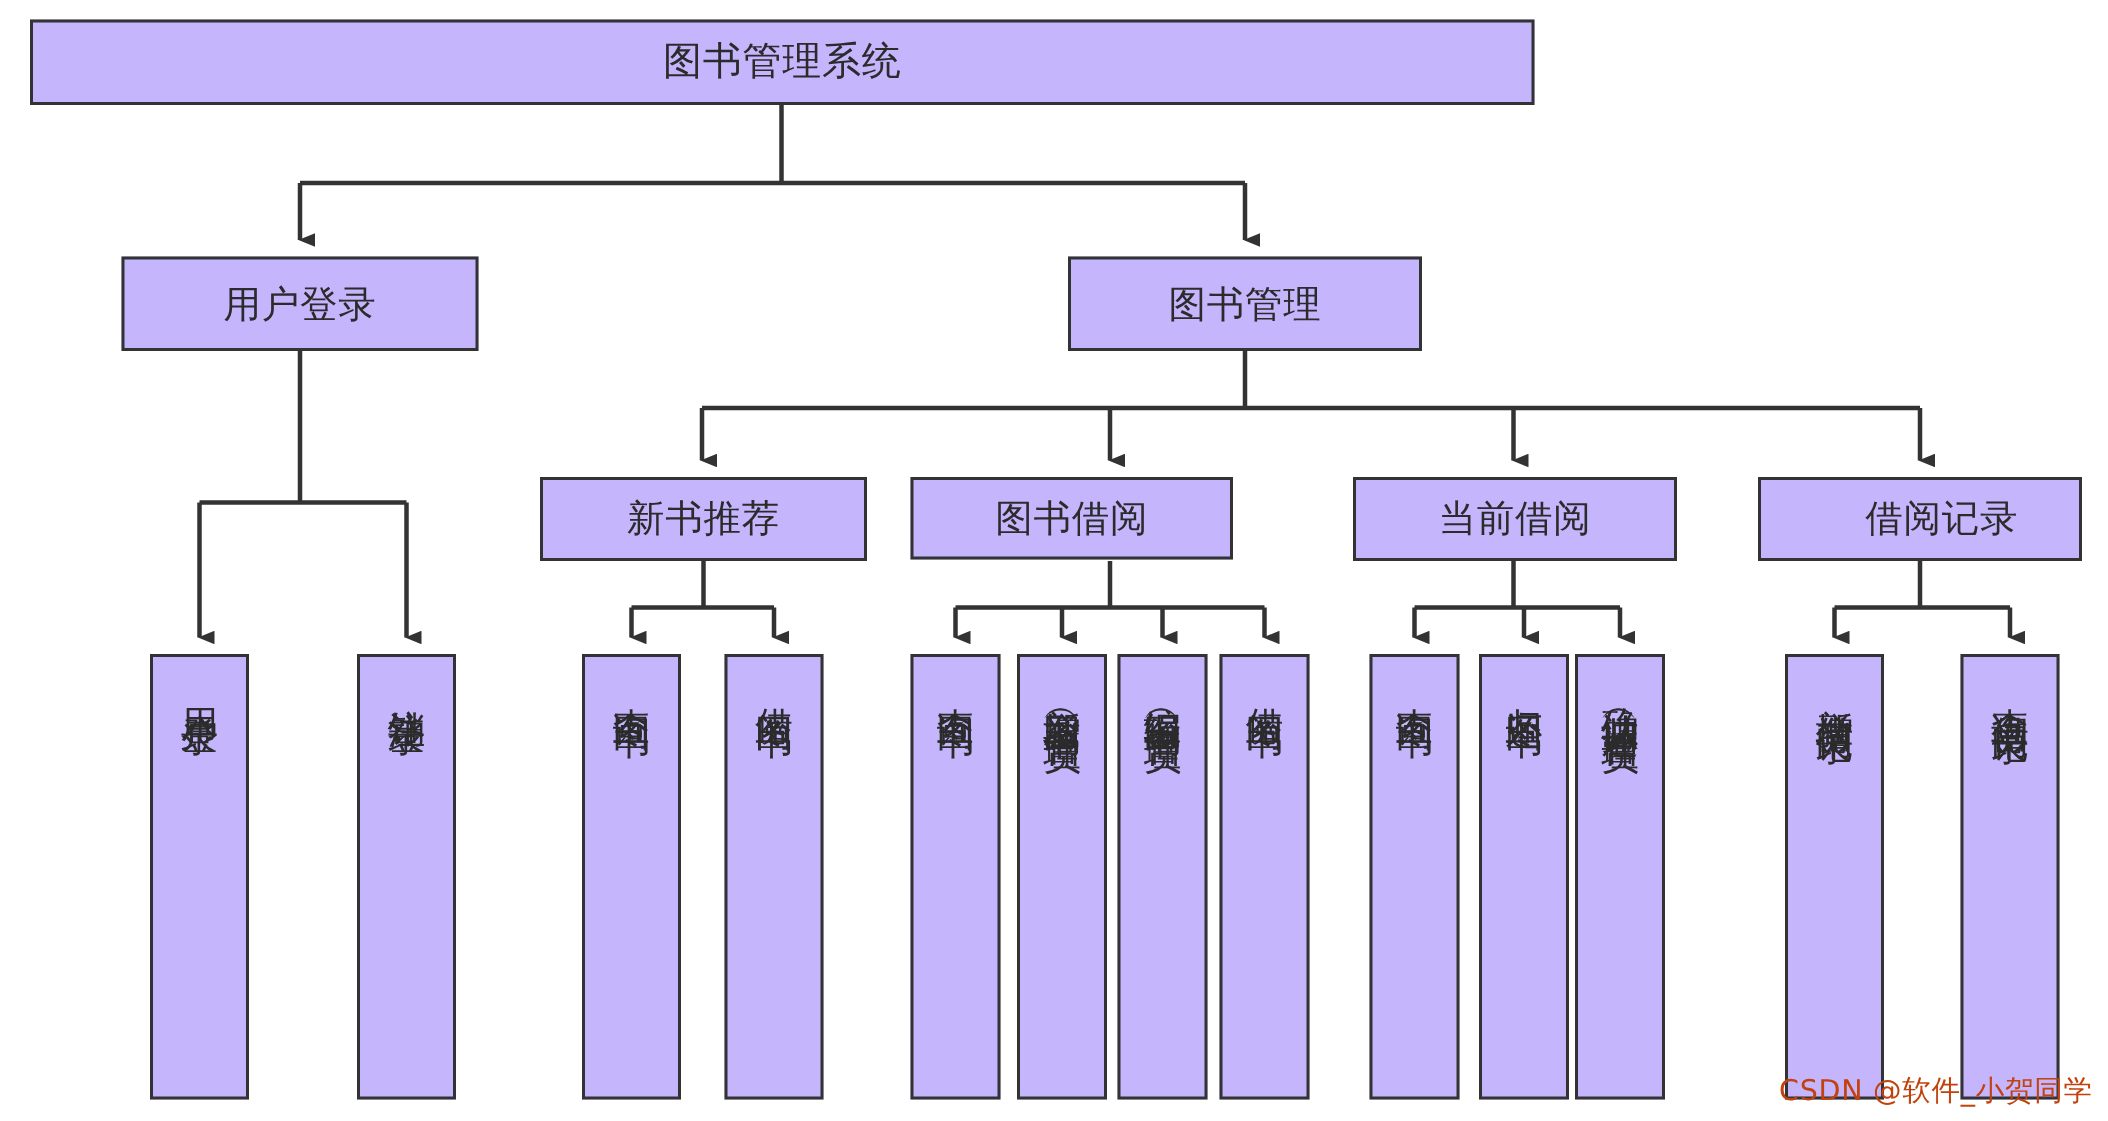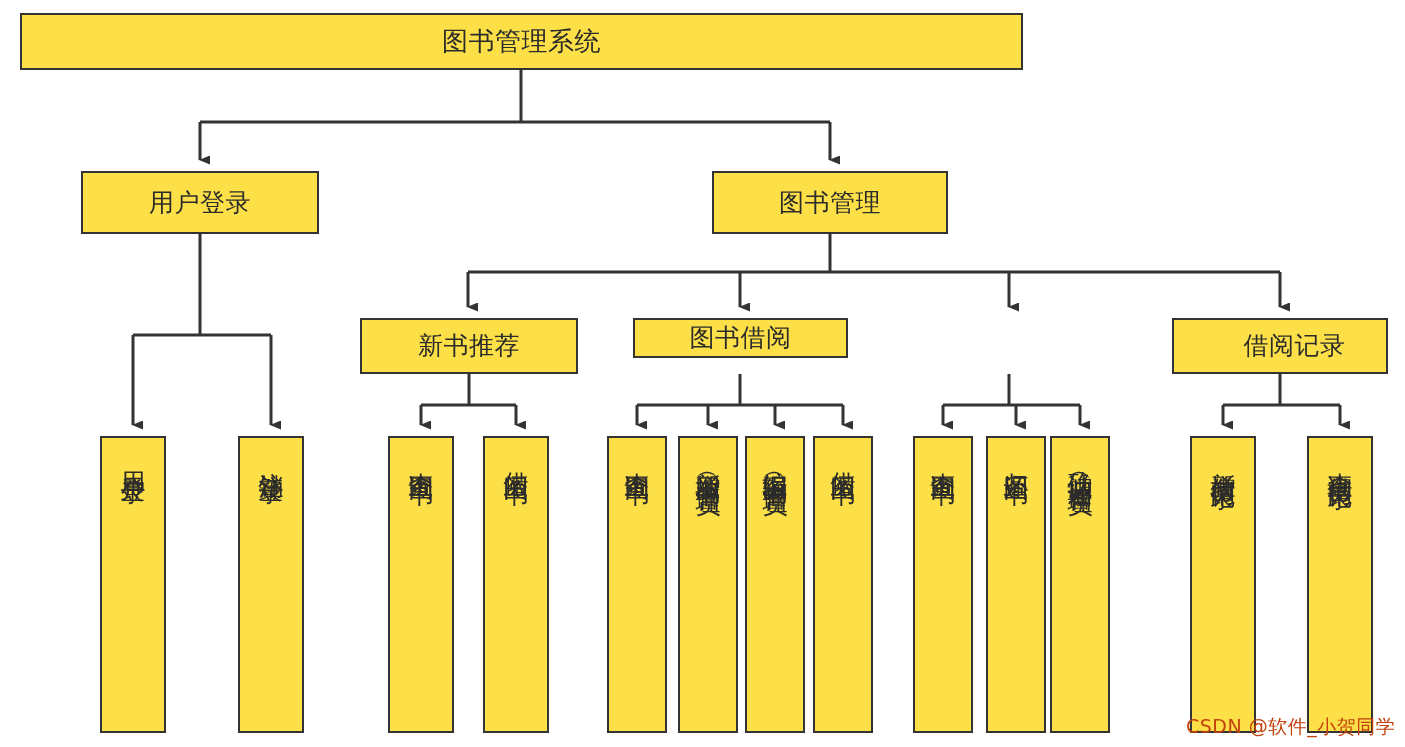--- a/index.html
+++ b/index.html
@@ -21,21 +21,21 @@
     position: absolute;
     left: 0;
     top: 0;
     width: 1405px;
     height: 747px;
     pointer-events: none;
   }
   .node {
     position: absolute;
     box-sizing: border-box;
-    background: #fde047;
+    background: #c4b5fd;
     border: 2.5px solid #333333;
     display: flex;
     align-items: center;
     justify-content: center;
     color: #2b2b2b;
     z-index: 2;
   }
   .node-label {
     display: block;
     text-align: center;
@@ -142,24 +142,27 @@
   </div>
 
   <div class="node horiz" style="left:712px; top:171px; width:236px; height:63px;">
     <span class="node-label">图书管理</span>
   </div>
 
   <div class="node horiz" style="left:360px; top:318px; width:218px; height:56px;">
     <span class="node-label">新书推荐</span>
   </div>
 
-  <div class="node horiz" style="left:633px; top:318px; width:215px; height:40px;">
+  <div class="node horiz" style="left:607px; top:318px; width:215px; height:55px;">
     <span class="node-label">图书借阅</span>
   </div>
 
+  <div class="node horiz" style="left:902px; top:318px; width:216px; height:56px;">
+    <span class="node-label">当前借阅</span>
+  </div>
 
   <div class="node horiz" style="left:1172px; top:318px; width:216px; height:56px;padding-left:29px;">
     <span class="node-label">借阅记录</span>
   </div>
 
   <div class="node vert" style="left:100px; top:436px; width:66px; height:297px;">
     <span class="node-label">用户登录</span>
   </div>
 
   <div class="node vert" style="left:238px; top:436px; width:66px; height:297px;">

